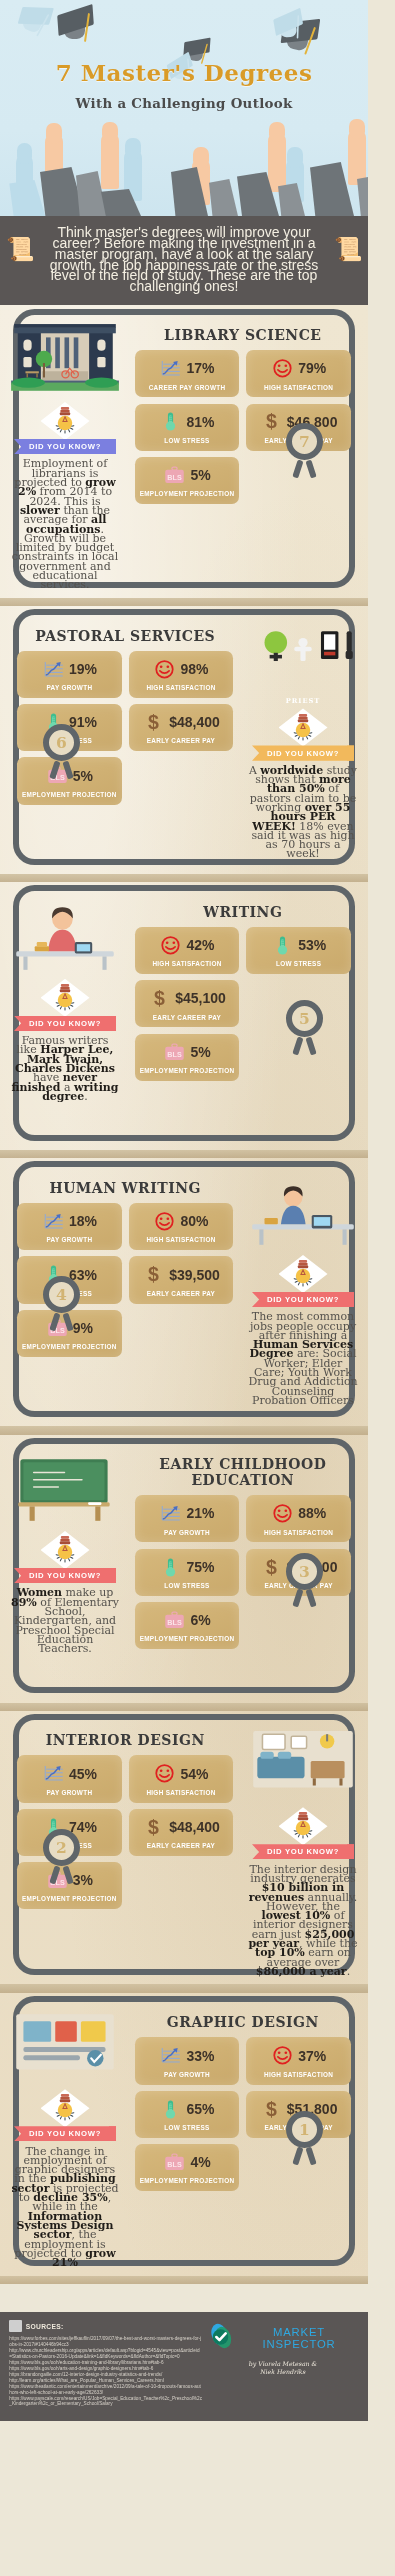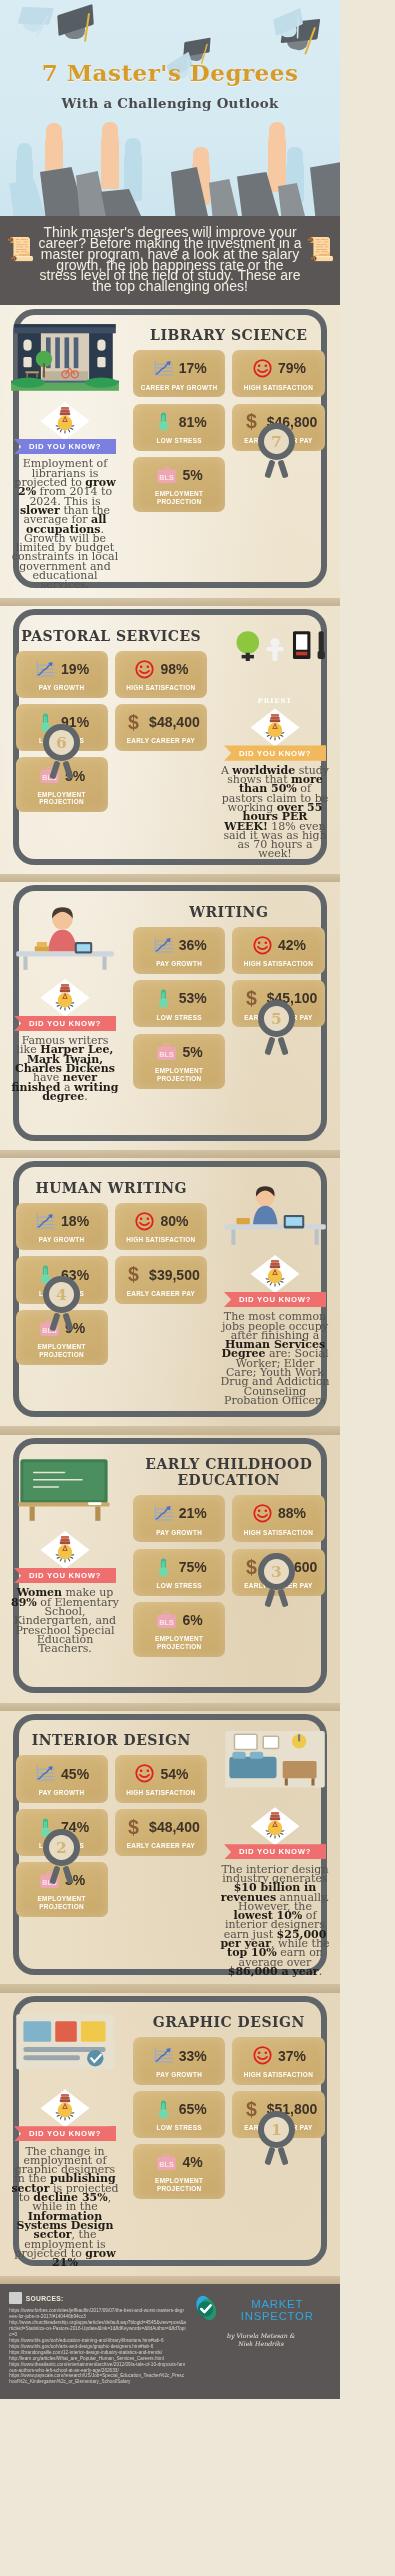--- a/index.html
+++ b/index.html
@@ -1,21 +1,21 @@
 <!DOCTYPE html>
 <html style="font-size:8.2px"><head>
 <meta charset="utf-8">
 <style>
   * { box-sizing: border-box; margin: 0; padding: 0; }
   body {
     width: 396px;
     font-family: "Liberation Sans", sans-serif;
     background: #ece7d7;
   }
-  .page { width: 340px; position: relative; overflow: hidden; }
+  .page { width: 368px; position: relative; overflow: hidden; }
 
   
   .hero {
     position: relative;
     height: 216px;
     background: linear-gradient(180deg,#d9ecf3 0%, #d6eaf2 60%, #cde5ef 100%);
     overflow: hidden;
   }
   .hero-title {
     position: absolute; top: 59px; left: 0; right: 0;
@@ -218,21 +218,21 @@
   .art { width: 108px; height: 77px; margin: 3.1px auto 0 auto; position: relative; }
   .art svg { width:100%; height:100%; display:block; }
   .art-label {
     text-align:center; color:#fff; font-family:"DejaVu Serif",serif;
     font-size: 6.7px; letter-spacing: 1px; font-weight: bold; margin-top:-2.1px;
   }
 
   
   .footer {
     background: #5a5655; padding: 8.2px 9.3px 13.4px 9.3px; position: relative;
-    display: flex; gap: 5.2px;
+    display: flex; gap: 5.2px; margin-top: 28px;
   }
   .src-head { display:flex; align-items:center; gap:4.1px; margin-bottom:4.1px; }
   .src-box { width:12.4px; height:12.4px; background:#cfcfcf; border-radius:1px; }
   .src-title { color:#efe9dc; font-weight:bold; font-size:6.7px; letter-spacing:0.3px; }
   .src-list { color:#d9d4cb; font-size:4.7px; line-height:5.9px; word-break: break-all;
     font-family:"Liberation Sans", sans-serif; }
   .footer-left { flex: 1 1 56%; }
   .footer-right { flex: 1 1 44%; text-align:center; padding-top:3.1px; }
   .brand { display:flex; align-items:center; justify-content:center; gap:4.1px; }
   .brand-name { color:#2fa8e0; font-size:11.3px; letter-spacing:0.8px; font-family:"Liberation Sans",sans-serif; }
@@ -635,39 +635,20 @@
           <div class="dyk-text">Famous writers like <b>Harper Lee, Mark Twain, Charles Dickens</b> have <b>never finished</b> a <b>writing degree</b>.</div>
         </div>
       </div>
       <div class="stats-col">
         <div class="sec-title">WRITING</div>
         <div class="grid">
               <div class="stat">
        <div class="row">
          <span class="ico">
                     <svg viewBox="0 0 44 40">
-                      <g fill="none" stroke="#8fa9d6" stroke-width="2">
-      <line x1="6" y1="6" x2="6" y2="33"></line>
-                        <line x1="6" y1="33" x2="40" y2="33"></line>
-      <line x1="8" y1="12" x2="40" y2="12"></line>
-                        <line x1="8" y1="19" x2="40" y2="19"></line>
-                        <line x1="8" y1="26" x2="40" y2="26"></line>
-                      </g>
-      <path d="M7 31 C14 31 15 22 20 21 C25 20 25 14 33 9" stroke="#4a6fc4" stroke-width="3" fill="none"></path>
-      <path d="M27 8 L36 6 L34 15 Z" fill="#4a6fc4"></path>
-                    </svg>
-                  </span>
-         <span class="val">36%</span>
-       </div>
-       <div class="lab">PAY GROWTH</div>
-     </div>
-              <div class="stat">
-       <div class="row">
-         <span class="ico">
-                    <svg viewBox="0 0 44 40">
                       <circle cx="22" cy="20" r="16" fill="none" stroke="#e02020" stroke-width="3.4"></circle>
       <circle cx="15.5" cy="15" r="2.6" fill="#e02020"></circle>
                       <circle cx="28.5" cy="15" r="2.6" fill="#e02020"></circle>
       <path d="M13 23 Q22 32 31 23" stroke="#e02020" stroke-width="3.2" fill="none" stroke-linecap="round"></path>
                     </svg>
                   </span>
          <span class="val">42%</span>
        </div>
        <div class="lab">HIGH SATISFACTION</div>
      </div>

